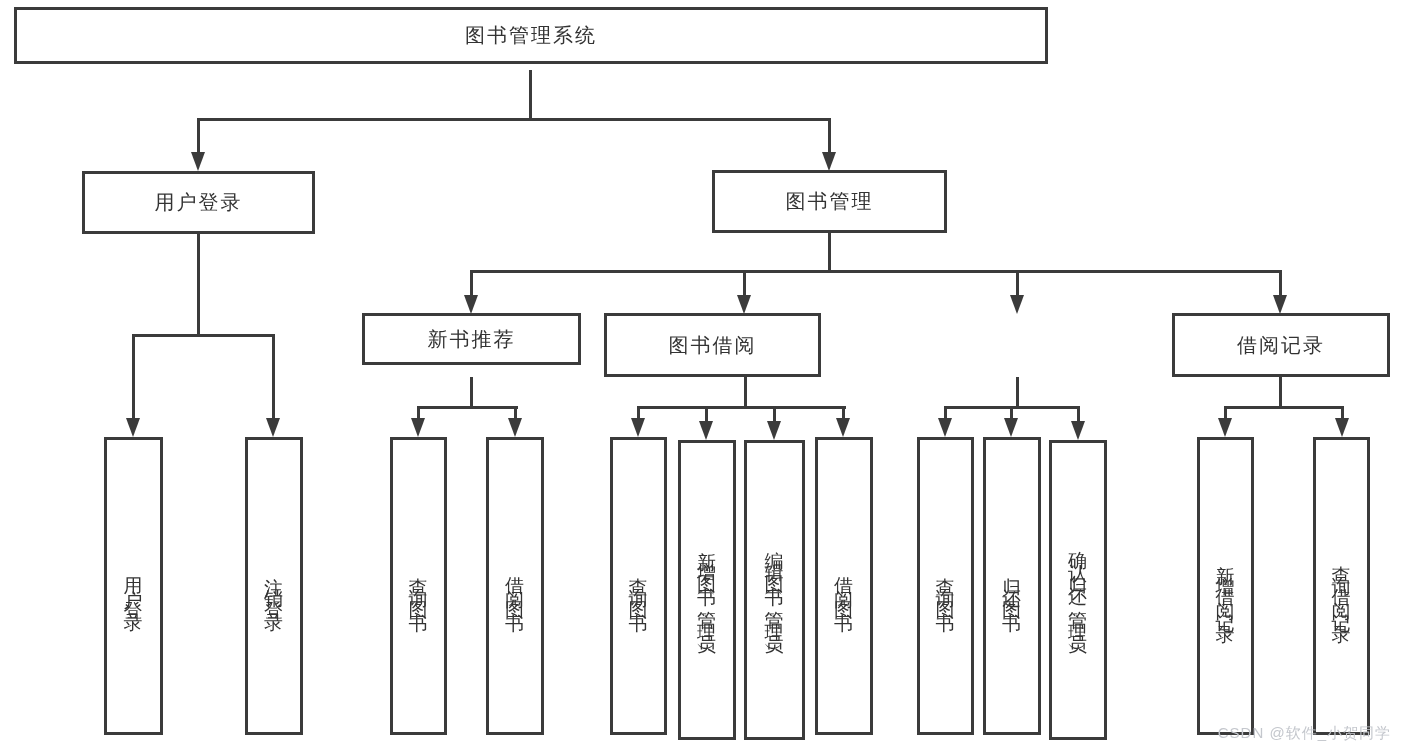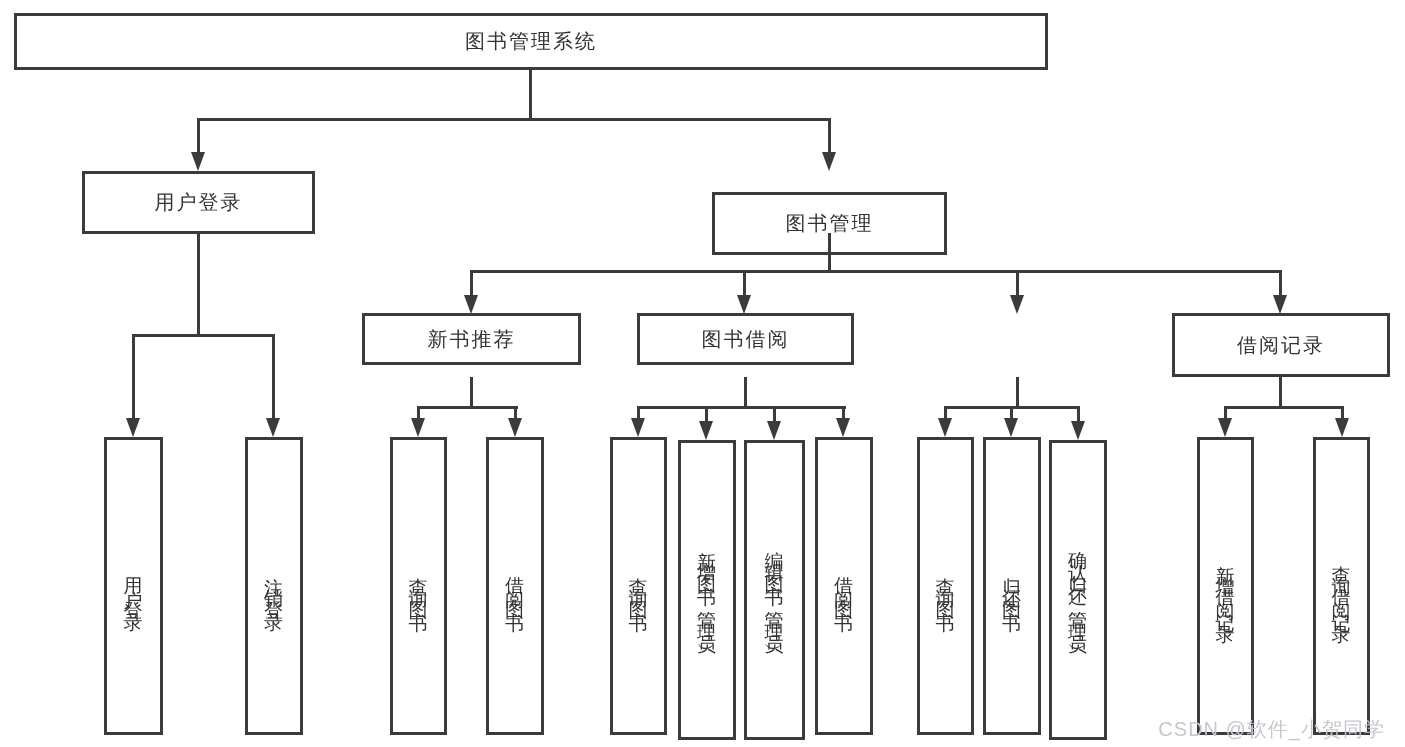--- a/index.html
+++ b/index.html
@@ -25,44 +25,44 @@
     font-size:19px;letter-spacing:12px;line-height:1;
   }
   .lh{position:absolute;height:3px;background:var(--line);}
   .lv{position:absolute;width:3px;background:var(--line);}
   .arrow{
     position:absolute;width:0;height:0;
     border-left:7px solid transparent;border-right:7px solid transparent;
     border-top:19px solid var(--line);
   }
   .watermark{
-    position:absolute;right:20px;bottom:4px;z-index:5;
-    color:var(--watermark);font-size:20px;letter-spacing:1px;white-space:nowrap;
+    position:absolute;right:14px;bottom:4px;z-index:5;
+    color:var(--watermark);font-size:15px;letter-spacing:1px;white-space:nowrap;
   }
 </style>
 </head>
 <body>
 
 <div class="canvas">
 
-  <div class="node hnode" style="left:14px;top:13px;width:1034px;height:57px;">
+  <div class="node hnode" style="left:14px;top:7px;width:1034px;height:57px;">
     <span>图书管理系统</span>
   </div>
 
   <div class="lv" style="left:529px;top:70px;height:50px;"></div>
   <div class="lh" style="left:197px;top:118px;width:634px;"></div>
   <div class="lv" style="left:197px;top:118px;height:36px;"></div>
   <div class="arrow" style="left:191px;top:152px;"></div>
   <div class="lv" style="left:828px;top:118px;height:36px;"></div>
   <div class="arrow" style="left:822px;top:152px;"></div>
 
   <div class="node hnode" style="left:82px;top:171px;width:233px;height:63px;">
     <span>用户登录</span>
   </div>
-  <div class="node hnode" style="left:712px;top:170px;width:235px;height:63px;margin-top:22px;">
+  <div class="node hnode" style="left:712px;top:170px;width:235px;height:63px;">
     <span>图书管理</span>
   </div>
 
   <div class="lv" style="left:197px;top:234px;height:103px;"></div>
   <div class="lh" style="left:132px;top:334px;width:143px;"></div>
   <div class="lv" style="left:132px;top:334px;height:86px;"></div>
   <div class="arrow" style="left:126px;top:418px;"></div>
   <div class="lv" style="left:272px;top:334px;height:86px;"></div>
   <div class="arrow" style="left:266px;top:418px;"></div>
 
@@ -73,21 +73,21 @@
   <div class="lv" style="left:743px;top:270px;height:28px;"></div>
   <div class="arrow" style="left:737px;top:295px;"></div>
   <div class="lv" style="left:1016px;top:270px;height:28px;"></div>
   <div class="arrow" style="left:1010px;top:295px;"></div>
   <div class="lv" style="left:1279px;top:270px;height:28px;"></div>
   <div class="arrow" style="left:1273px;top:295px;"></div>
 
   <div class="node hnode" style="left:362px;top:313px;width:219px;height:52px;">
     <span>新书推荐</span>
   </div>
-  <div class="node hnode" style="left:637px;top:313px;width:217px;height:52px;">
+  <div class="node hnode" style="left:604px;top:313px;width:217px;height:64px;">
     <span>图书借阅</span>
   </div>
   <div class="node hnode" style="left:1172px;top:313px;width:218px;height:64px;">
     <span>借阅记录</span>
   </div>
 
   <div class="lv" style="left:470px;top:377px;height:32px;"></div>
   <div class="lh" style="left:417px;top:406px;width:101px;"></div>
   <div class="lv" style="left:417px;top:406px;height:14px;"></div>
   <div class="arrow" style="left:411px;top:418px;"></div>

